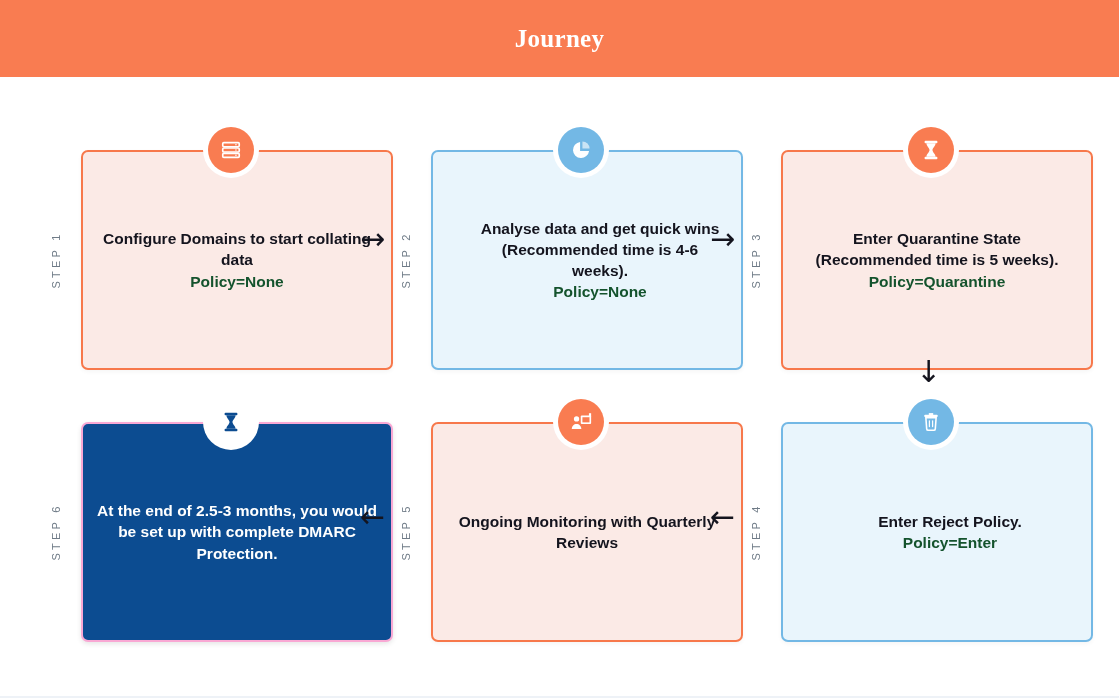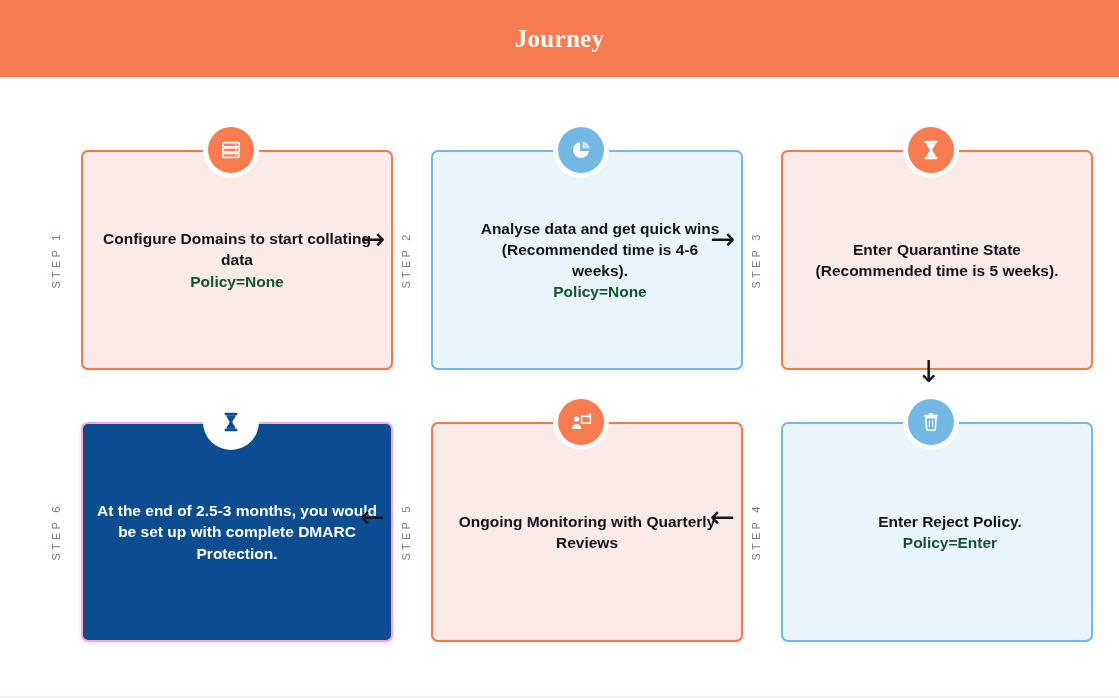--- a/index.html
+++ b/index.html
@@ -227,20 +227,21 @@
       </div>
     </div>
 
     <div class="cell r1 c3">
       <div class="step-label">
         <span>STEP 3</span>
       </div>
       <div class="card pink">
         <div class="card-text">
           <span>Enter Quarantine State (Recommended time is 5 weeks).</span>
+          <span class="card-policy">Policy=Quarantine</span>
         </div>
       </div>
       <div class="badge">
         <div class="badge-inner orange">
           <svg width="20" height="22" viewBox="0 0 20 24" aria-hidden="true">
             <rect x="3" y="2" width="14" height="2.6" rx="1" fill="#ffffff"></rect>
             <rect x="3" y="19.4" width="14" height="2.6" rx="1" fill="#ffffff"></rect>
             <path d="M5 4.6h10c0 3.2-3.4 4.9-3.4 7.4s3.4 4.2 3.4 7.4H5c0-3.2 3.4-4.9 3.4-7.4S5 7.8 5 4.6z" fill="#ffffff"></path>
           </svg>
         </div>

